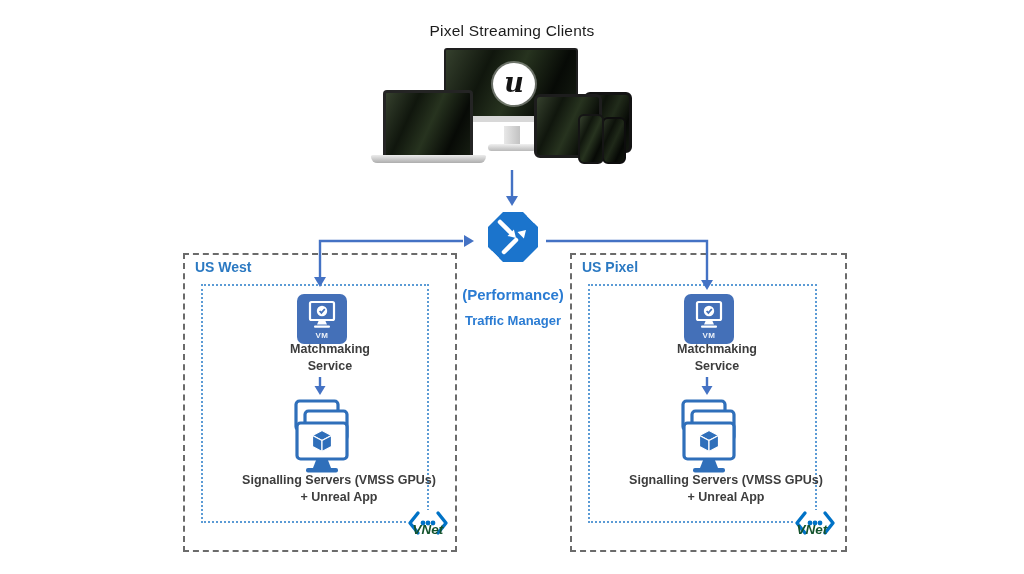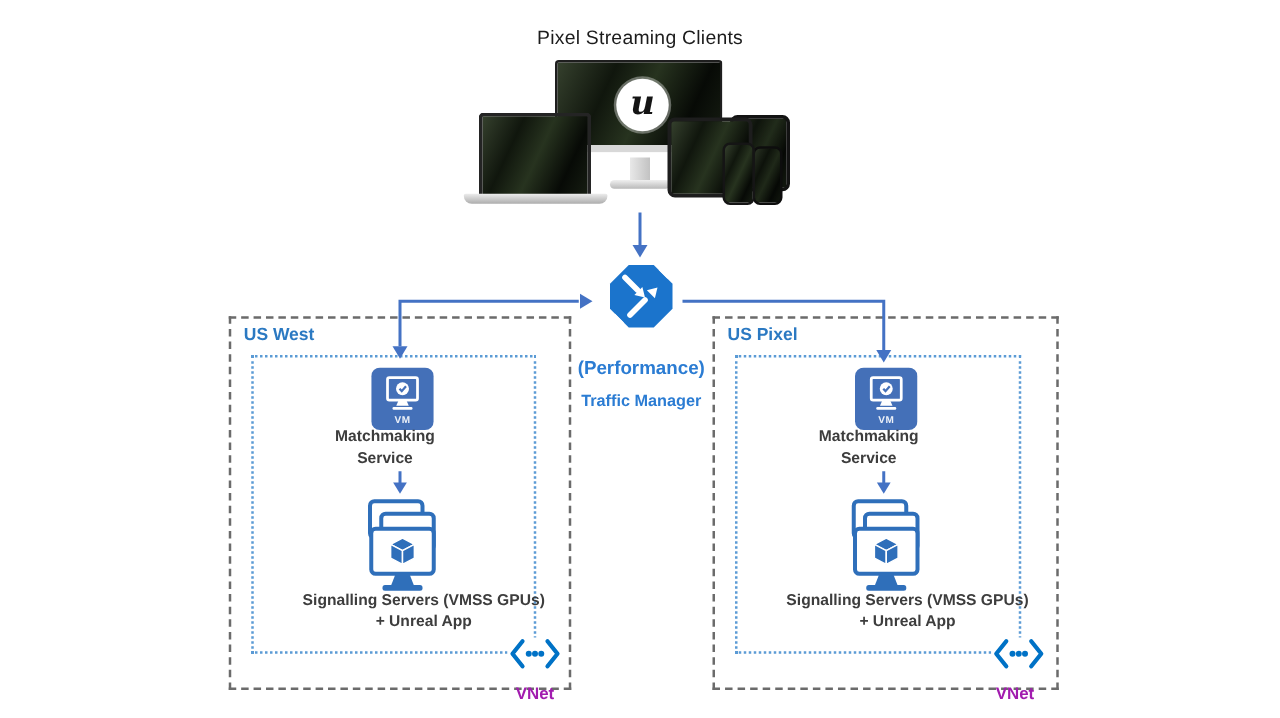--- a/index.html
+++ b/index.html
@@ -57,26 +57,26 @@
   .region.east { left:570px; width:277px; }
   .region-name { position:absolute; left:10px; top:4px;
     font-size:14px; font-weight:bold; color:#2b79c2; }
   .vnet-box { position:absolute; left:16px; top:29px; width:228px; height:239px;
     border:2px dotted #5b9bd5; }
   .region.east .vnet-box { width:229px; }
 
   .vm-icon { position:absolute; left:112px; top:39px; width:50px; height:50px; }
   .txt-block { position:absolute; text-align:center; font-size:12.5px; line-height:16.5px;
     font-weight:600; color:#3d3d3d; }
-  .matchmaking { left:61px; top:86px; width:124px; }
+  .matchmaking { left:83px; top:86px; width:124px; }
   .vmss-icon { position:absolute; left:103px; top:143px; width:70px; height:78px; }
   .signalling { left:44px; top:217px; width:220px; }
   .vnet-icon { position:absolute; left:221px; top:255px; width:44px; height:26px; background:#ffffff; }
-  .vnet-label { position:absolute; left:213px; top:292px; width:60px; text-align:center;
-    font-size:13.5px; font-weight:bold; color:#a21caf; }
+  .vnet-label { position:absolute; left:213px; top:267px; width:60px; text-align:center;
+    font-size:13.5px; font-weight:bold; color:#14532d;font-style:italic; }
   .region.east .vnet-label { left:210px; }
 
   
   .wires { left:0; top:0; width:1024px; height:574px; z-index:3; pointer-events:none; }
 </style>
 </head>
 <body>
 
 <div class="canvas">
 

